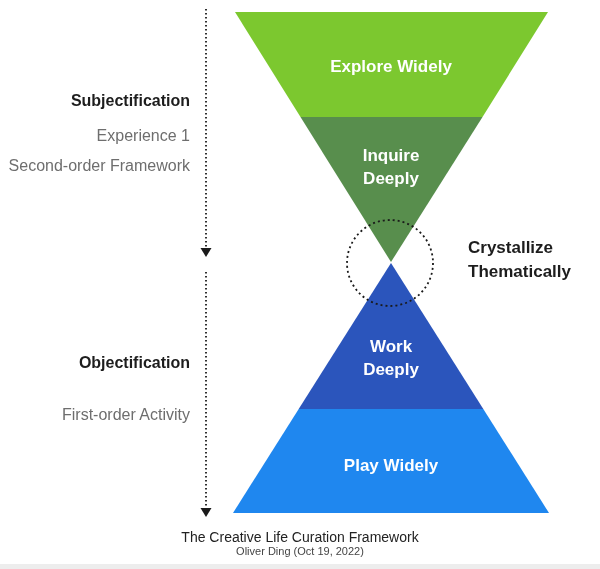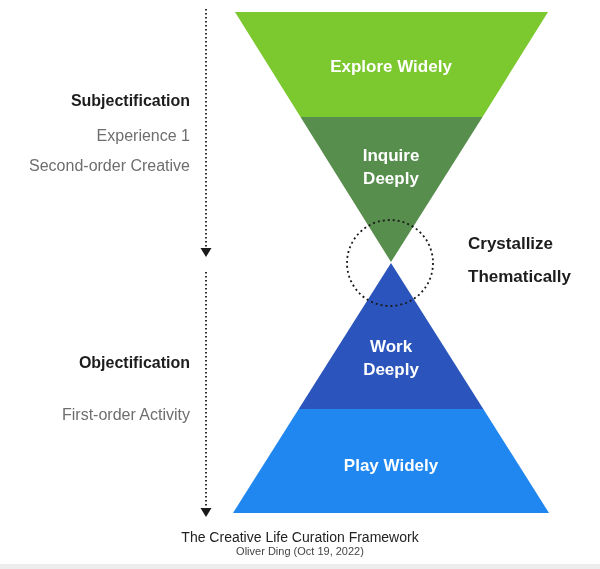--- a/index.html
+++ b/index.html
@@ -24,21 +24,21 @@
     font-size: 17px;
     line-height: 23px;
     text-align: center;
     transform: translate(-50%, -50%);
   }
 
   .crystallize {
     color: #1d1d1d;
     font-weight: bold;
     font-size: 17px;
-    line-height: 33px;
+    line-height: 24px;
     text-align: left;
     transform: translateY(-50%);
   }
 
   .side-label {
     right: 410px;
     transform: translateY(-50%);
     white-space: nowrap;
     text-align: center;
   }
@@ -88,21 +88,21 @@
 Deeply</div>
   <div class="label tri-label" style="left:391px; top:358px;">Work
 Deeply</div>
   <div class="label tri-label" style="left:391px; top:465px;">Play Widely</div>
 
   <div class="label crystallize" style="left:468px; top:260px;">Crystallize
 Thematically</div>
 
   <div class="label side-label side-title" style="top:101px;">Subjectification</div>
   <div class="label side-label side-sub" style="top:136px;">Experience 1</div>
-  <div class="label side-label side-sub" style="top:166px;">Second-order Creative</div>
+  <div class="label side-label side-sub" style="top:166px;">Second-order Framework</div>
 
   <div class="label side-label side-title" style="top:352px;margin-top:11px;">Objectification</div>
   <div class="label side-label side-sub" style="top:415px;">First-order Activity</div>
 
   <div class="label caption-title" style="top:529px;">The Creative Life Curation Framework</div>
   <div class="label caption-sub" style="top:545px;">Oliver Ding (Oct 19, 2022)</div>
 
 </div>
 
 </body></html>

